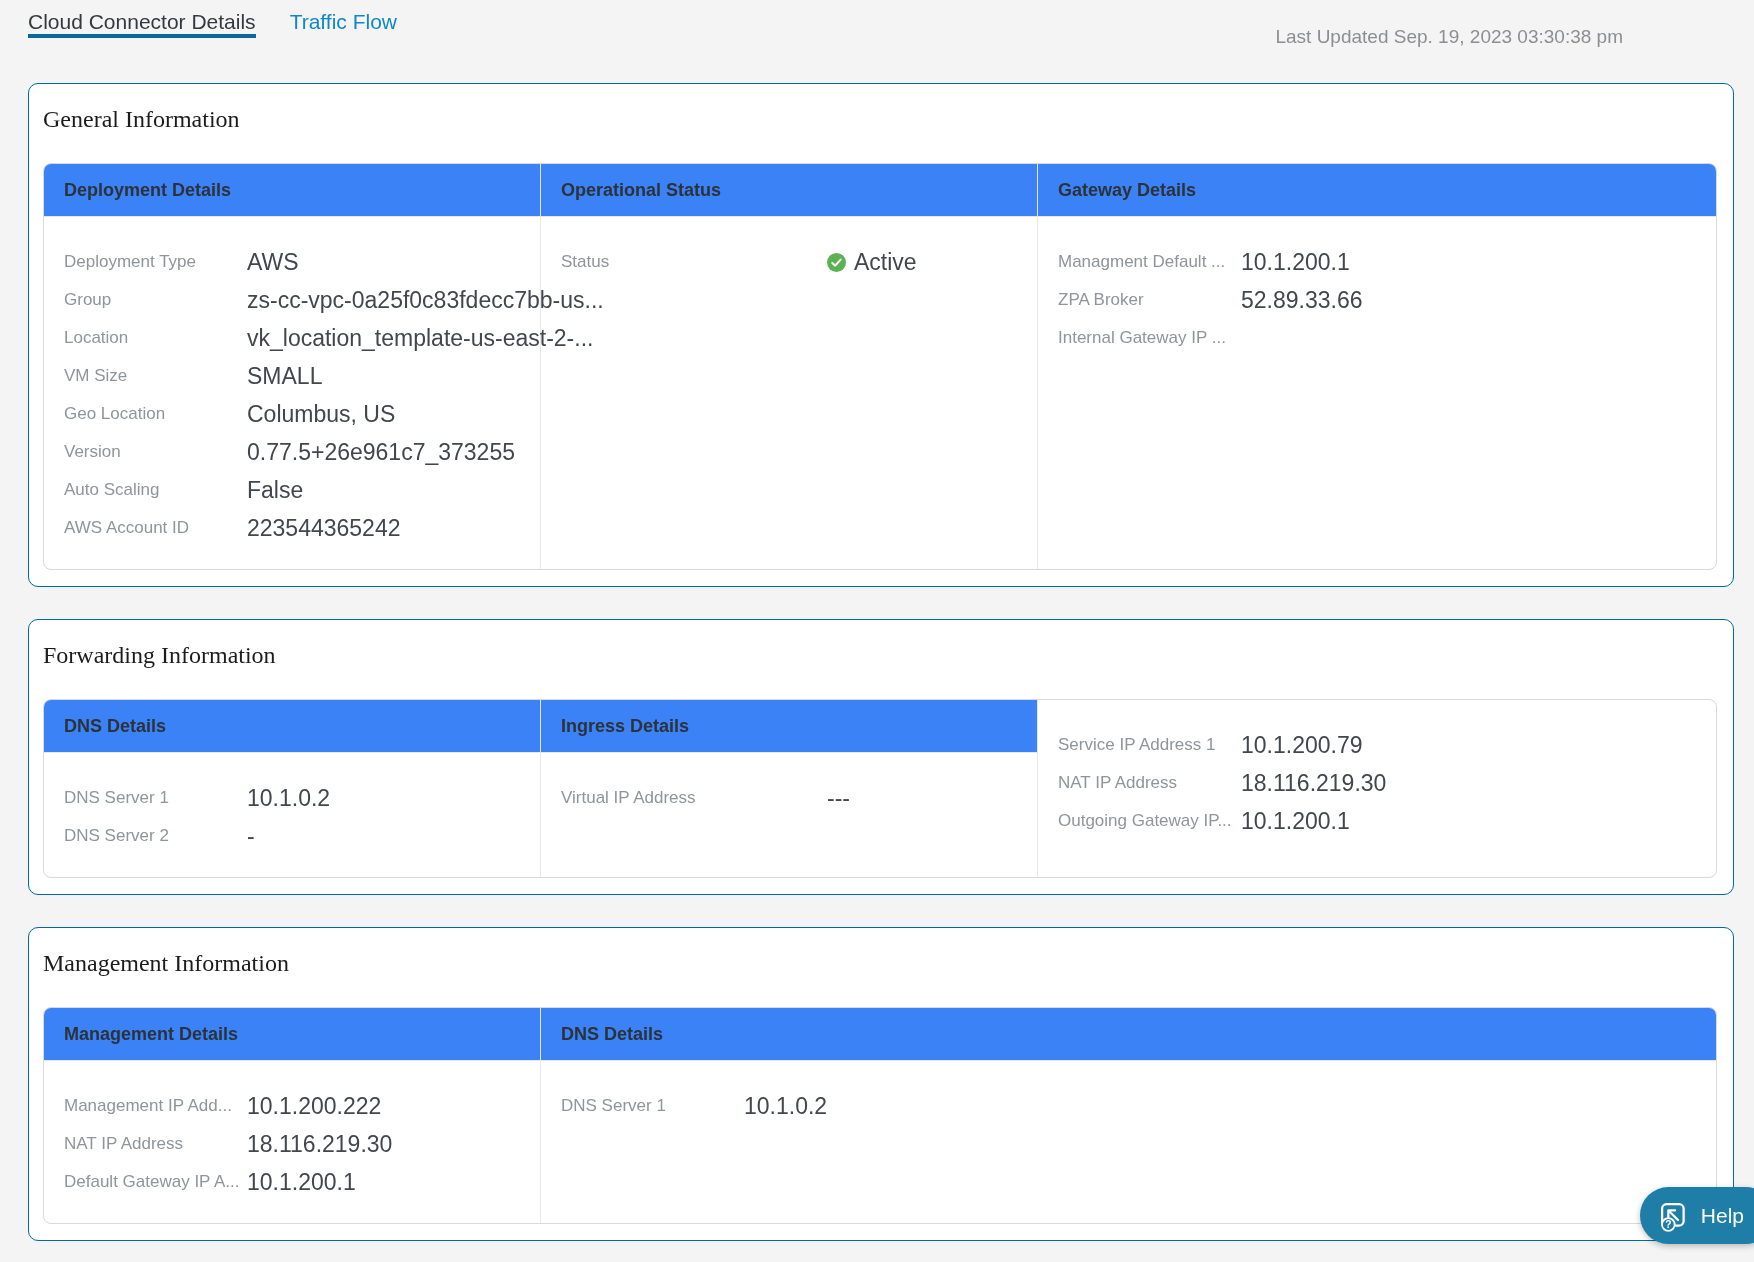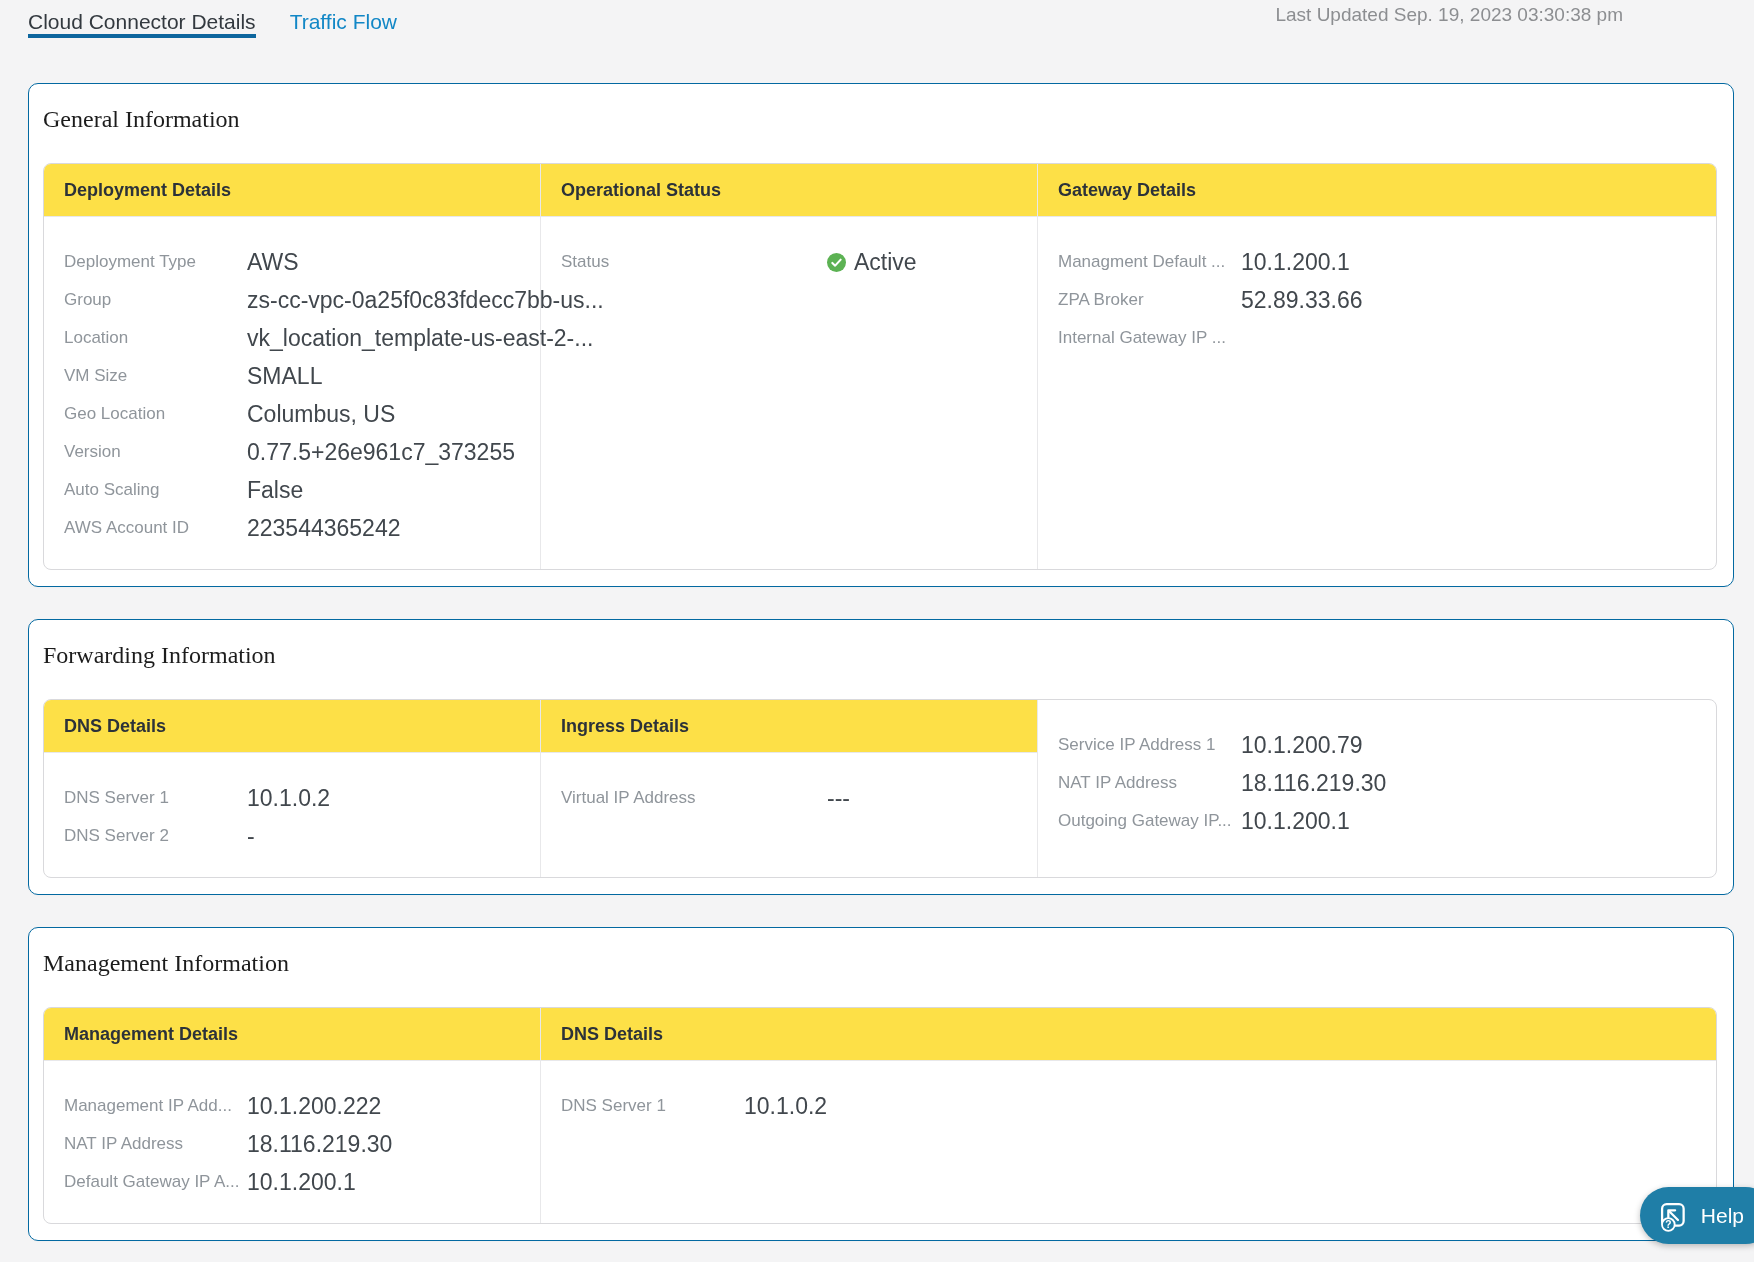--- a/index.html
+++ b/index.html
@@ -7,38 +7,38 @@
     width:1754px;height:1262px;overflow:hidden;position:relative;
     background:#f4f4f5;
     font-family:"Liberation Sans", sans-serif;
     -webkit-font-smoothing:antialiased;
   }
   
   .topbar{position:relative;padding:10px 0 0 28px;display:flex;align-items:flex-start;gap:34px;}
   .tab{font-size:21px;line-height:24px;border-bottom:4px solid transparent;cursor:pointer;white-space:nowrap;}
   .tab.active{color:#33393f;}
   .tab.inactive{border-bottom-color:transparent;}
-  .last-updated{position:absolute;top:4px;right:131px;font-size:19px;color:#8c8e91;}
+  .last-updated{position:absolute;top:26px;right:131px;font-size:19px;color:#8c8e91;}
   
   .sections{margin:0;}
   .card{
     background:#fff;border:1px solid #0369a1;border-radius:10px;
     margin:32px 20px 0 28px;padding:22px 16px 16px 14px;
     box-shadow:0 1px 2px rgba(0,0,0,0.02);
   }
   .card:first-child{margin-top:45px;}
   .card-title{
     font-family:"Liberation Serif", serif;font-weight:normal;
     font-size:24px;color:#1c1c1c;margin:0 0 30px 0;line-height:27px;
   }
   .panel{border:1px solid #d9d9dc;border-radius:8px;display:flex;overflow:hidden;background:#fff;}
   .panel-col{width:496px;flex:0 0 496px;border-right:1px solid #e8e8ea;display:flex;flex-direction:column;}
   .panel-col:last-child{flex:1 1 auto;border-right:none;}
   .panel-header{
-    background:#fde047;border-bottom:1px solid #e8e8ea;
+    background:#3b82f6;border-bottom:1px solid #e8e8ea;
     padding:16px 0 15px 20px;font-size:18px;font-weight:bold;color:#2c3239;
   }
   .panel-body{padding:26px 12px 22px 20px;flex:1;}
   .row{display:flex;align-items:center;height:38px;}
   .row-label{width:183px;flex:0 0 183px;font-size:17px;color:#8f959b;white-space:nowrap;overflow:hidden;}
   .col-wide-label .row-label{width:266px;flex:0 0 266px;}
   .row-value{font-size:23px;color:#41474d;display:flex;align-items:center;gap:8px;white-space:nowrap;}
   .status-icon{display:inline-flex;flex:0 0 auto;}
   
   .help-btn{

